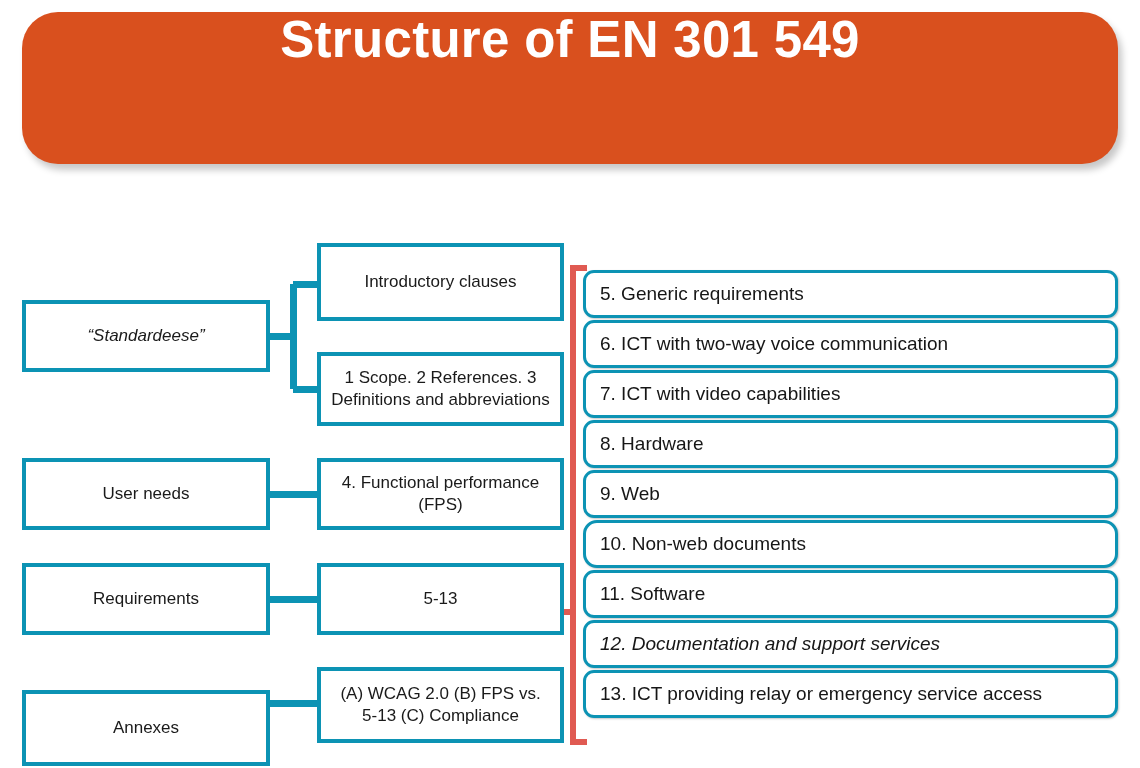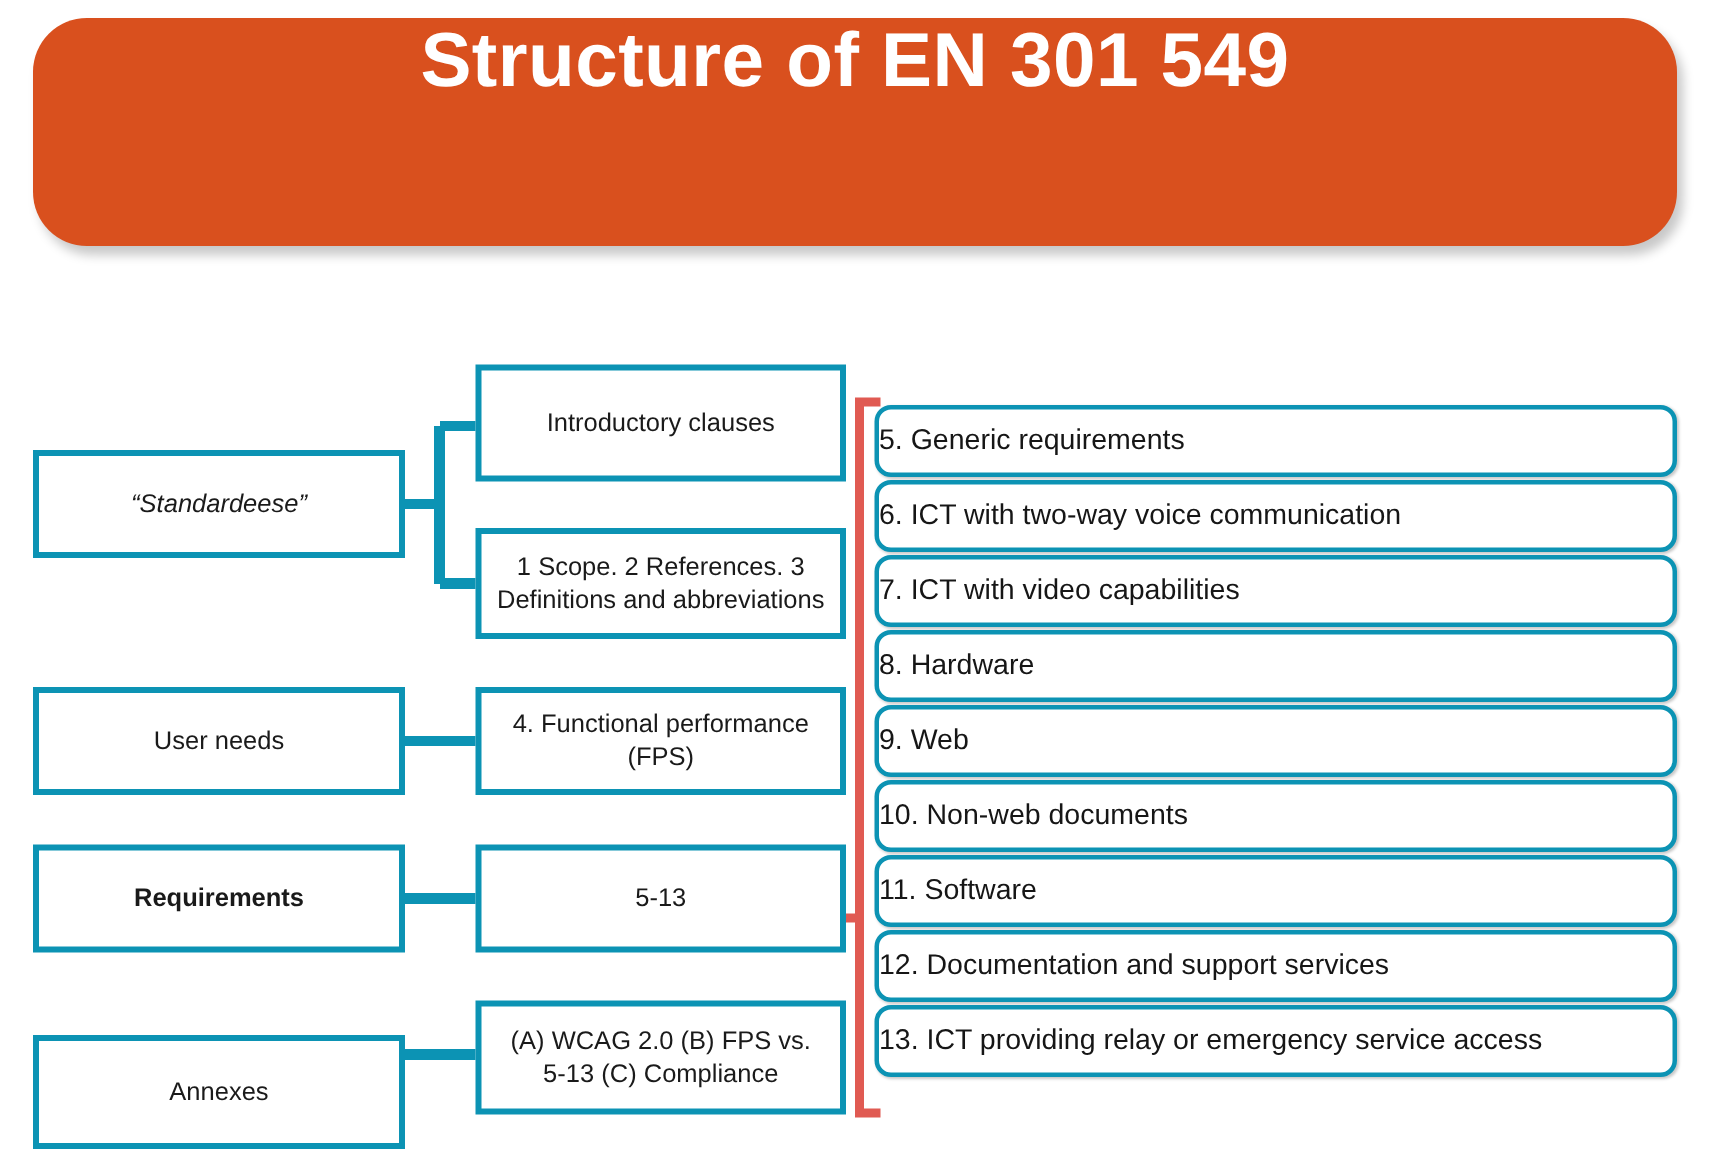--- a/index.html
+++ b/index.html
@@ -67,35 +67,36 @@
     padding: 4px 10px;
     font-size: 17px;
     line-height: 1.28;
     color: #1a1a1a;
   }
 
   .node.left-node   { left: 22px;  width: 248px; }
   .node.mid-node    { left: 317px; width: 247px; }
 
   .node.italic-label { font-style: italic; }
-  .node.bold-label   { font-weight: bold; }
+  .node.bold-label   { font-weight: normal; }
 
   
   .chip {
     position: absolute;
     box-sizing: border-box;
     left: 583px;
     width: 535px;
     height: 48px;
     background: #ffffff;
     border: 3px solid #0c93b4;
     border-radius: 11px;
     display: flex;
     align-items: center;
     justify-content: flex-start;
+    padding-left: 14px;
     font-size: 19px;
     color: #161616;
     box-shadow: 1px 1px 2px rgba(0,0,0,0.22);
   }
 </style>
 </head>
 <body>
 
 <div class="header-banner">
   <div class="header-title">Structure of EN 301 549</div>
@@ -168,26 +169,26 @@
   </div>
   <div class="chip" style="top:370px;">
     <span>7. ICT with video capabilities</span>
   </div>
   <div class="chip" style="top:420px;">
     <span>8. Hardware</span>
   </div>
   <div class="chip" style="top:470px;">
     <span>9. Web</span>
   </div>
-  <div class="chip" style="top:520px;">
+  <div class="chip" style="top:520px;border-radius:14px;">
     <span>10. Non-web documents</span>
   </div>
   <div class="chip" style="top:570px;">
     <span>11. Software</span>
   </div>
-  <div class="chip" style="top:620px;">
+  <div class="chip" style="top:620px;font-style:italic;">
     <span>12. Documentation and support services</span>
   </div>
   <div class="chip" style="top:670px;">
     <span>13. ICT providing relay or emergency service access</span>
   </div>
 
 </div>
 
 </body></html>

